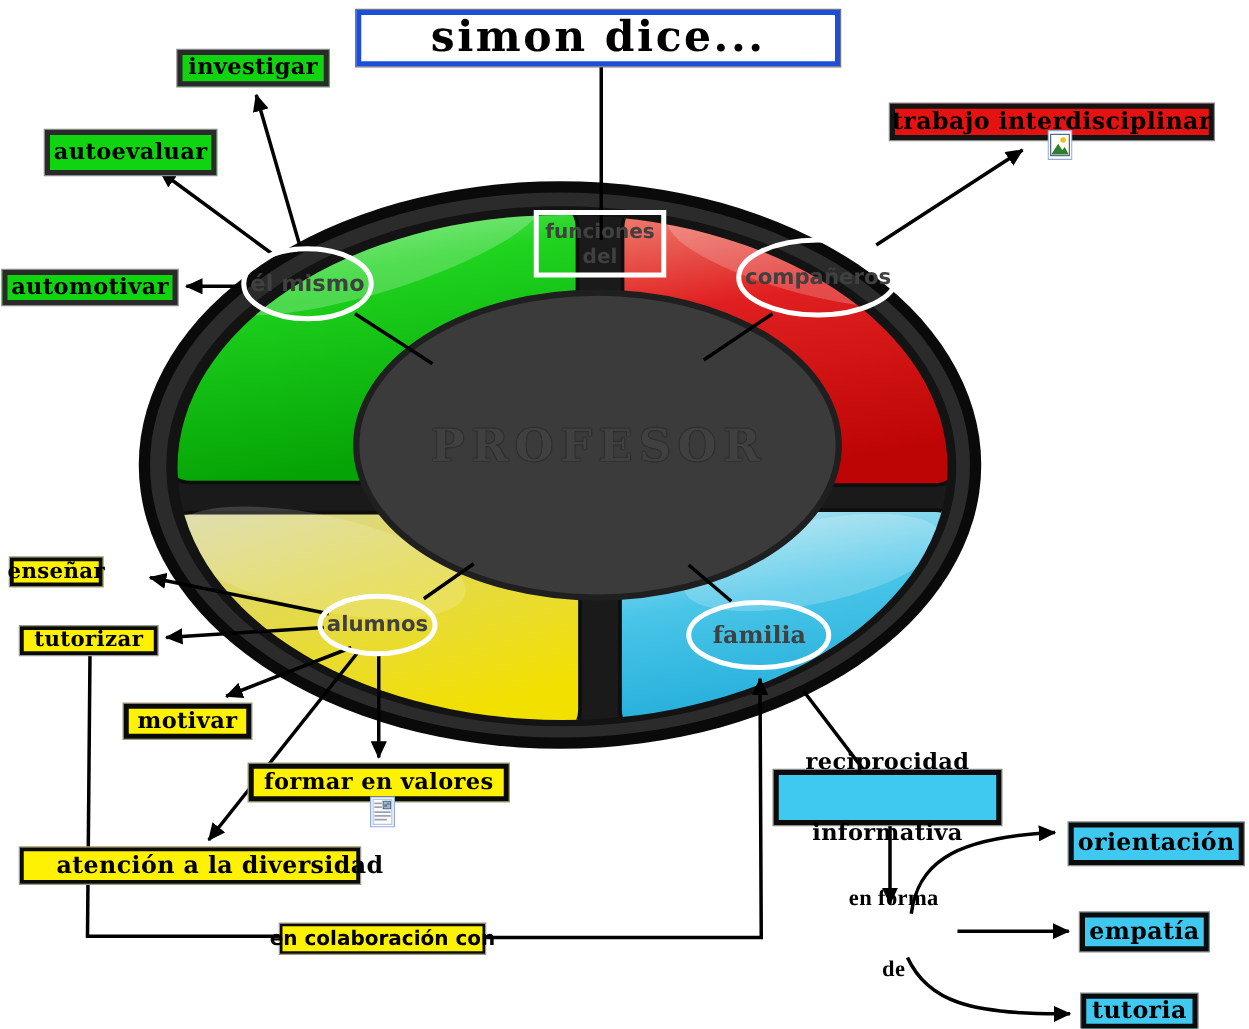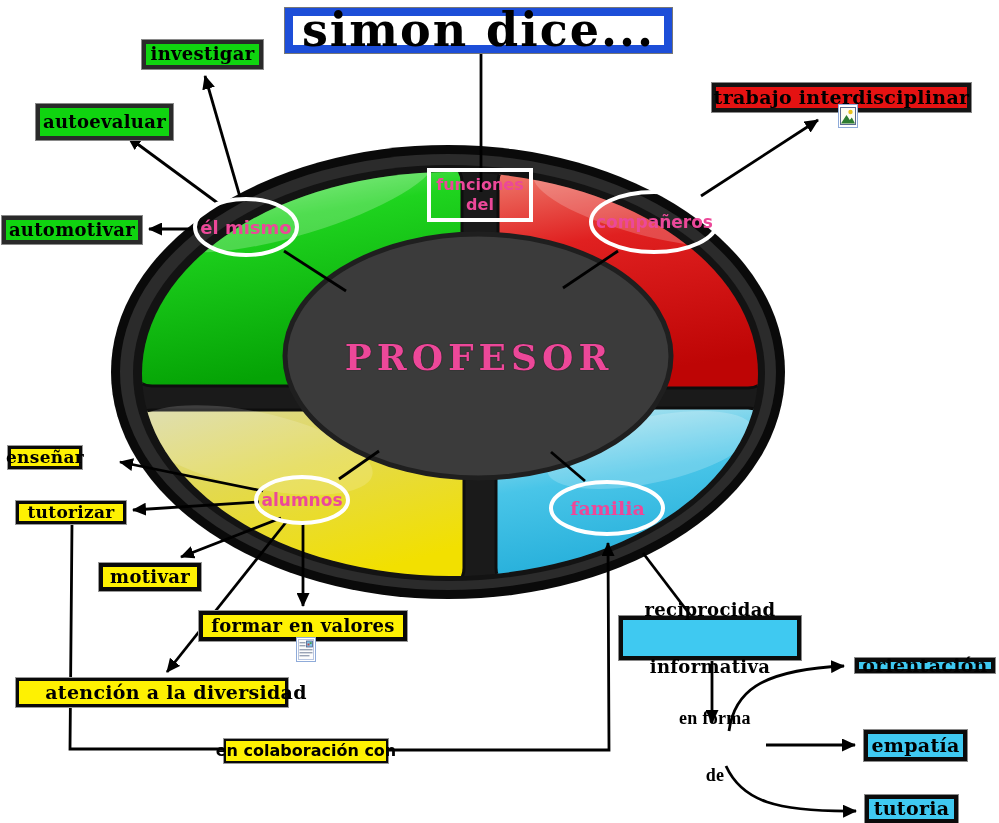--- a/index.html
+++ b/index.html
@@ -9,23 +9,23 @@
   .node{position:absolute;box-sizing:border-box;display:flex;align-items:center;justify-content:center;
         font-weight:700;color:#000;white-space:nowrap;line-height:1.05;letter-spacing:.3px;}
   .g{background:#10D410;border:4px solid #2a2a2a;box-shadow:0 0 0 1px #8a8a8a;}
   .r{background:#E51212;border:4px solid #141414;box-shadow:0 0 0 1px #8a8a8a;}
   .y{background:#FEF102;border:3px solid #0a0a0a;box-shadow:0 0 0 1px #999;}
   .thick{border-width:4px;}
   .c{background:#3FC9F1;border:4px solid #0b0b0b;box-shadow:0 0 0 1px #8a8a8a;}
   .plain{background:transparent;border:none;box-shadow:none;font-family:Liberation Serif, serif;}
   .sans{font-family:"DejaVu Sans","Liberation Sans",sans-serif;letter-spacing:0;}
   .col{flex-direction:column;gap:40px;}
-  .title{background:#fff;border:8px solid #1d4ed8;box-shadow:0 0 0 1px #777;font-size:46px;letter-spacing:2px;}
+  .title{background:#fff;border:4px solid #1d4ed8;box-shadow:0 0 0 1px #777;font-size:34px;letter-spacing:2px;}
   .wlabel{position:absolute;box-sizing:border-box;display:flex;align-items:center;justify-content:center;
-          color:#ec4899;font-weight:700;white-space:nowrap;}
+          color:#404040;font-weight:700;white-space:nowrap;}
   .funciones{border:4px solid #fff;flex-direction:column;line-height:20px;
              font-family:"DejaVu Sans","Liberation Sans",sans-serif;font-size:16px;}
   .profesor{font-size:36px;letter-spacing:5px;text-shadow:0 0 1px #000;}
   .icon{position:absolute;display:block;}
 </style>
 </head>
 <body>
 
 <div id="canvas">
 
@@ -167,21 +167,21 @@
   </div>
 
   <div class="node c col" style="left:619px;top:616px;width:182px;height:44px;font-size:18px;line-height:17px;">
     <span>reciprocidad</span>
     <span>informativa</span>
   </div>
   <div class="node plain col" style="left:655px;top:728px;width:120px;height:38px;font-size:18px;line-height:17px;">
     <span>en forma</span>
     <span>de</span>
   </div>
-  <div class="node c" style="left:855px;top:658px;width:140px;height:15px;font-size:19px;">
+  <div class="node c" style="left:855px;top:658px;width:140px;height:34px;font-size:19px;">
     <span>orientación</span>
   </div>
   <div class="node c" style="left:864px;top:730px;width:103px;height:31px;font-size:19px;">
     <span>empatía</span>
   </div>
   <div class="node c" style="left:865px;top:795px;width:93px;height:28px;font-size:19px;">
     <span>tutoria</span>
   </div>
 
   <span class="icon" style="left:838px;top:104px;width:20px;height:24px;">

